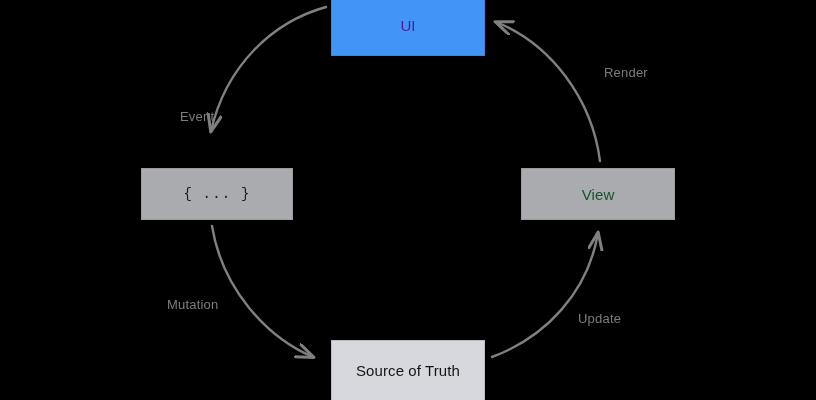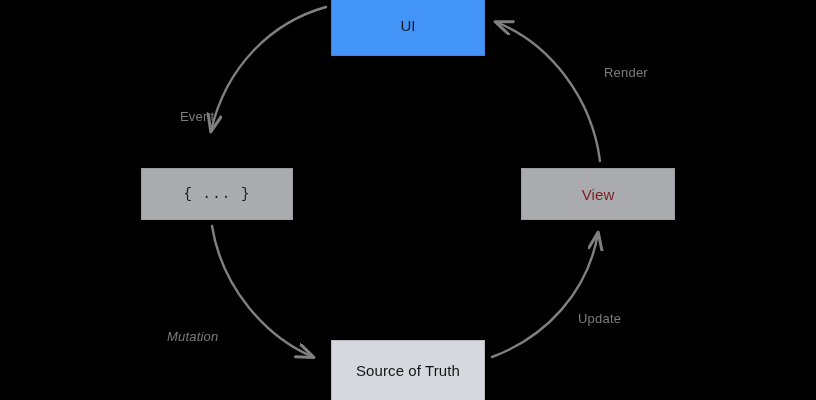--- a/index.html
+++ b/index.html
@@ -38,21 +38,21 @@
   
   #node-ui {
     left: 331px;
     top: -4px;
     width: 154px;
     height: 60px;
     background: #4294f7;
     border-color: #3a86e0;
   }
   #node-ui .node-label {
-    color: #0f172a;
+    color: #4c1d95;
     padding-bottom: 2px;
   }
   
   #node-state {
     left: 141px;
     top: 168px;
     width: 152px;
     height: 52px;
     background: #a9abae;
     border-color: #9a9c9f;
@@ -66,21 +66,21 @@
   
   #node-view {
     left: 521px;
     top: 168px;
     width: 154px;
     height: 52px;
     background: #a9abae;
     border-color: #9a9c9f;
   }
   #node-view .node-label {
-    color: #7f1d1d;
+    color: #14532d;
   }
   
   #node-source {
     left: 331px;
     top: 340px;
     width: 154px;
     height: 66px;
     background: #d6d8de;
     border-color: #b9bbc1;
   }
@@ -91,21 +91,21 @@
   }
   .edge-label {
     position: absolute;
     font-size: 13px;
     color: #7c7c7c;
     white-space: nowrap;
     letter-spacing: 0.2px;
   }
   #label-event    { left: 180px; top: 65px; margin-top: 44px; }
   #label-render   { left: 580px; top: 65px; margin-left: 24px; }
-  #label-mutation { left: 167px; top: 329px; font-style: italic; }
+  #label-mutation { left: 167px; top: 297px; }
   #label-update   { left: 578px; top: 311px; }
 </style>
 </head>
 <body>
 
 <div id="canvas">
 
   <svg id="arcs" viewBox="0 0 816 400" xmlns="http://www.w3.org/2000/svg">
     <defs>
       <marker id="arrowhead" markerWidth="9" markerHeight="9" refX="7.2" refY="3.2" orient="auto" markerUnits="strokeWidth">

